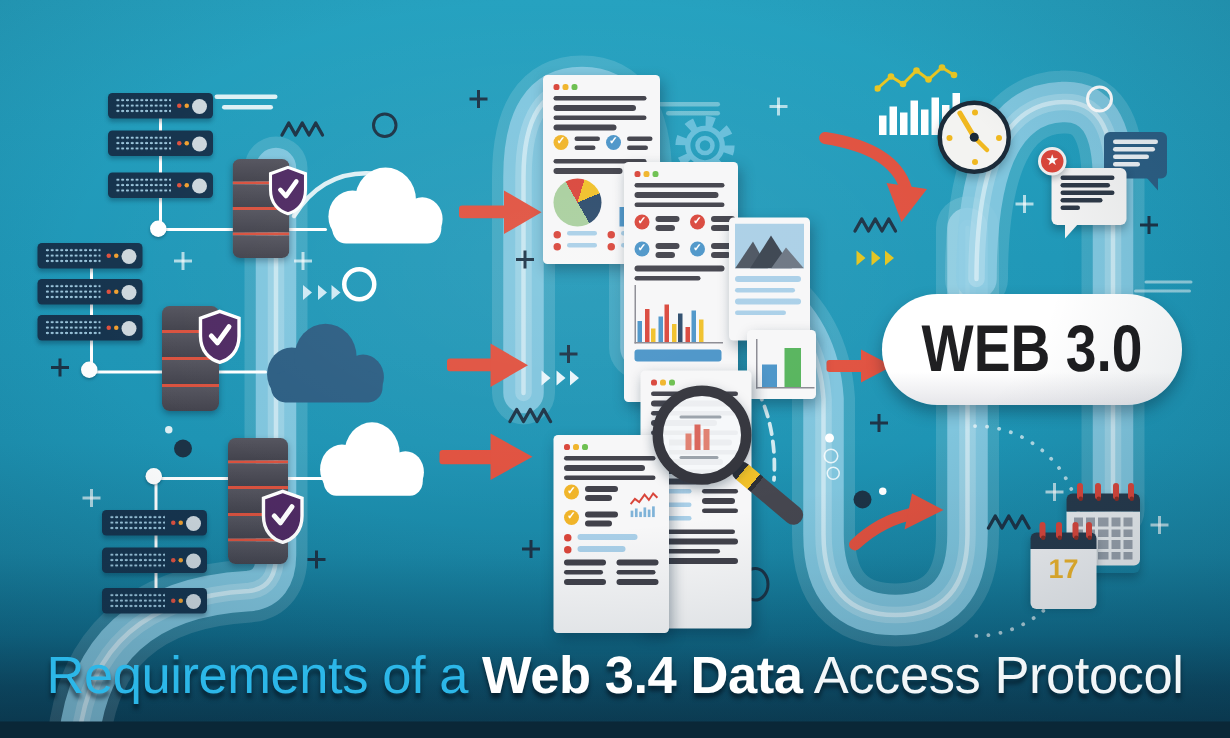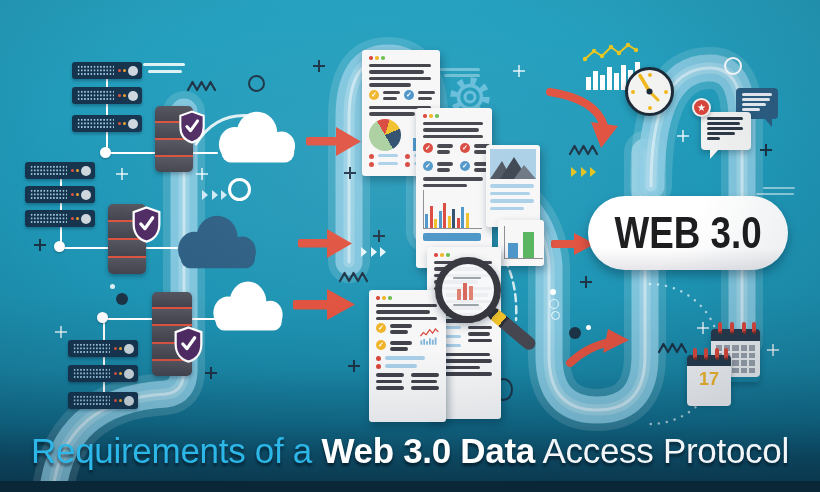--- a/index.html
+++ b/index.html
@@ -684,17 +684,17 @@
         <i class="pin" style="left:17px"></i>
         <i class="pin" style="left:28px"></i>
         <i class="pin" style="left:37px"></i>
     </div>
     <div class="cal-day" style="height:37px">17</div>
   </div>
 
   <div class="vig"></div>
 
   <div class="title" style="top:431px">
-    <span class="t-cyan">Requirements of a </span><span class="t-bold">Web 3.0 Data</span><span class="t-white"> Access Protocol</span>
+    <span class="t-cyan">Requirements of a </span><span class="t-bold">Web 3.4 Data</span><span class="t-white"> Access Protocol</span>
   </div>
   <div class="strip" style="left:0;top:481px;width:820px;height:11px"></div>
 
 </div>
 
 </body></html>

